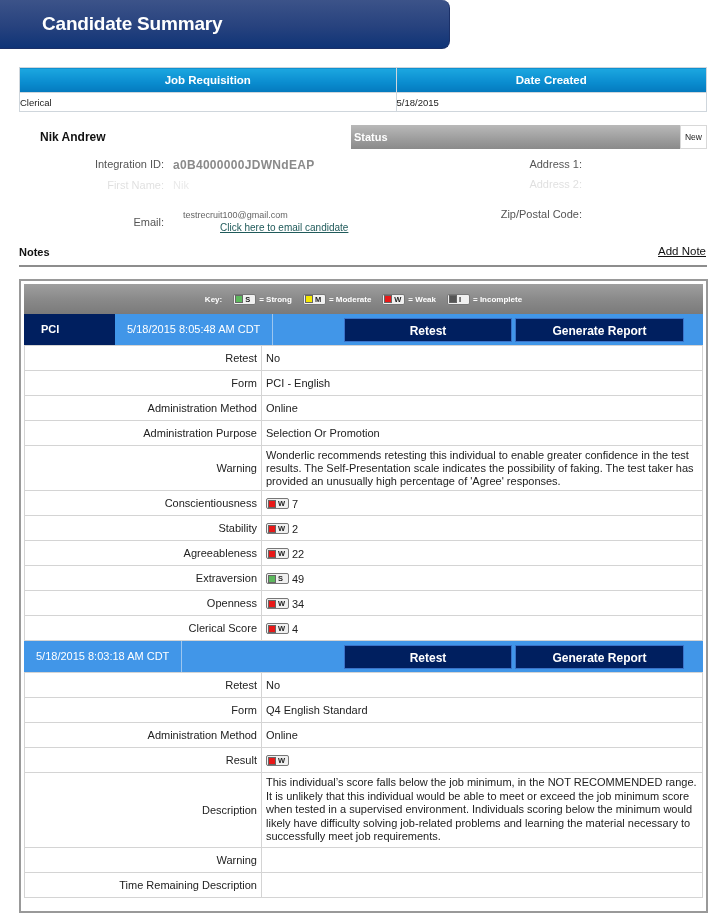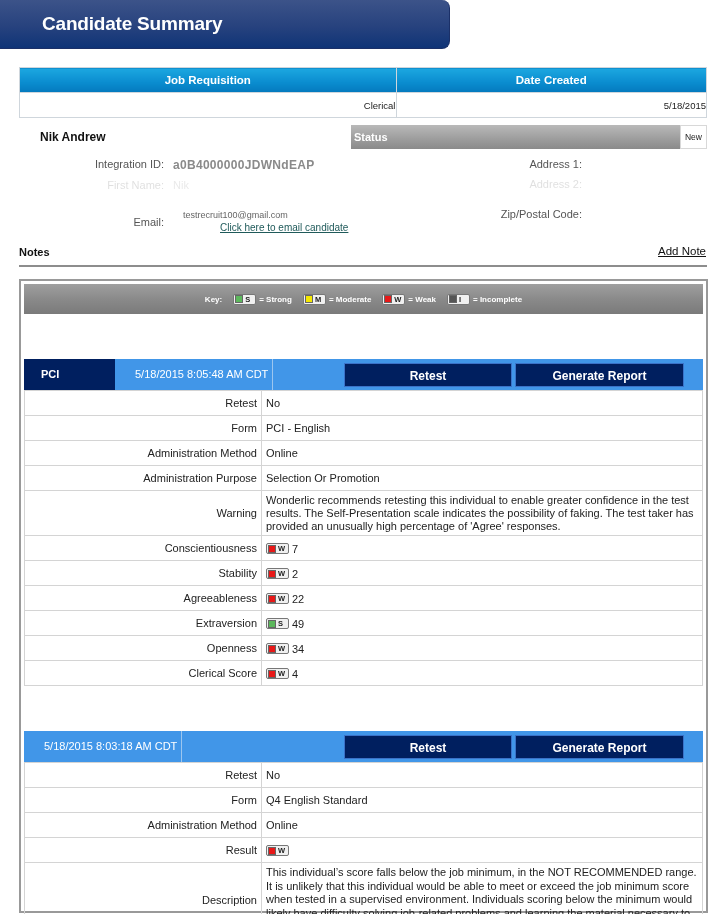--- a/index.html
+++ b/index.html
@@ -17,21 +17,21 @@
       font-size: 19px; font-weight: bold; letter-spacing: -0.2px;
     }
 
     .req-table { position: absolute; left: 19px; top: 67px; width: 688px; border-collapse: collapse; }
     .req-table th {
       height: 25px; color: #fff; font-size: 11.5px; font-weight: bold; text-align: center;
       background: linear-gradient(to bottom, #1ca7e0 0%, #0a8ccf 60%, #0479bd 100%);
       border: 1px solid #cfd6dc;
     }
     .req-table td {
-      height: 25px; font-size: 9.5px; text-align: right; color: #222;
+      height: 19px; font-size: 9.5px; text-align: left; color: #222;
       border: 1px solid #cfd6dc; background: #fff;
     }
 
     .cand-name { position: absolute; left: 40px; top: 130px; font-size: 12px; font-weight: bold; color: #111; }
     .status-bar {
       position: absolute; left: 351px; top: 125px; width: 329px; height: 24px;
       background: linear-gradient(to bottom, #b9b9b9 0%, #9c9c9c 60%, #8a8a8a 100%);
       color: #fff; font-weight: bold; font-size: 11px; padding: 6px 3px;
     }
     .status-val {
@@ -61,23 +61,23 @@
     .key-label { margin-right: 0; }
 
     .badge {
       display: inline-flex; align-items: center; height: 11px; width: 23px;
       border: 1px solid #777; border-radius: 2px; background: #f0f0f0; padding: 0 1px; gap: 2px; vertical-align: middle;
     }
     .badge .sw { width: 8px; height: 8px; border: 1px solid #666; }
     .badge .lt { font-size: 7.5px; font-weight: bold; color: #222; line-height: 9px; }
     .key-item .badge { margin-right: 3px; }
 
-    .test-header { height: 31px; width: 100%; background: #4196e8; display: flex; align-items: center; position: relative; margin-top: 45px; }
+    .test-header { height: 31px; width: 100%; background: #4196e8; display: flex; align-items: center; position: relative; }
     .test-name { width: 91px; height: 31px; background: #001f5f; color: #fff; font-weight: bold; font-size: 11px; padding: 9px 0 0 17px; }
-    .test-date { width: 158px; height: 31px; color: #fff; font-size: 11px; padding: 9px 0 0 20px; border-right: 1px solid #9cc6ef; }
+    .test-date { width: 158px; height: 31px; color: #fff; font-size: 11px; padding: 9px 0 0 12px; border-right: 1px solid #9cc6ef; }
     .test-btn {
       position: absolute; top: 4px; height: 24px; background: #001f5f; color: #fff;
       font-weight: bold; font-size: 12px; text-align: center; padding-top: 5px; border: 1px solid #3a72c8;
     }
     .btn-retest { left: 320px; width: 168px; }
     .btn-report { left: 491px; width: 169px; }
 
     table.detail { width: 100%; border-collapse: collapse; }
     table.detail td { border: 1px solid #d4d4d4; font-size: 11px; color: #222; padding: 2px 4px; vertical-align: middle; }
     table.detail td.lbl { width: 237px; text-align: right; }

